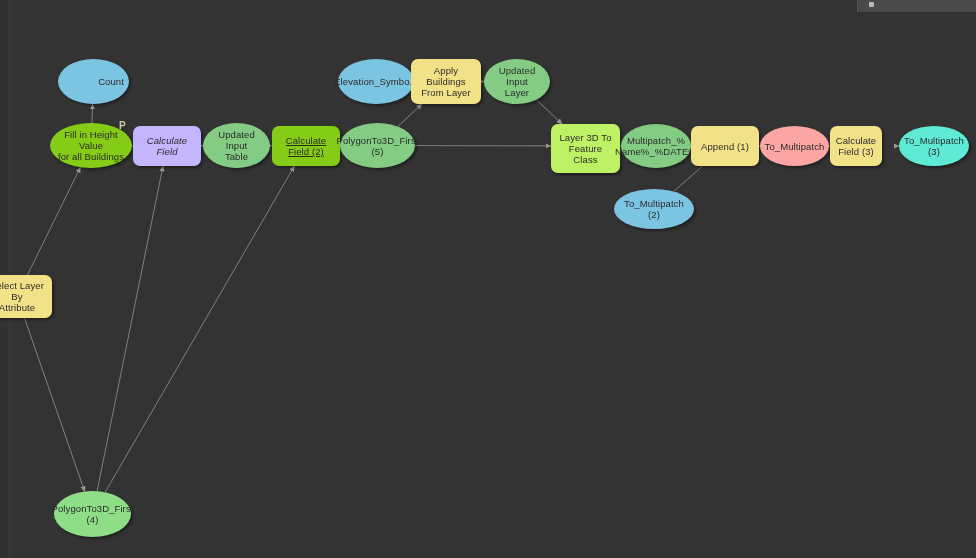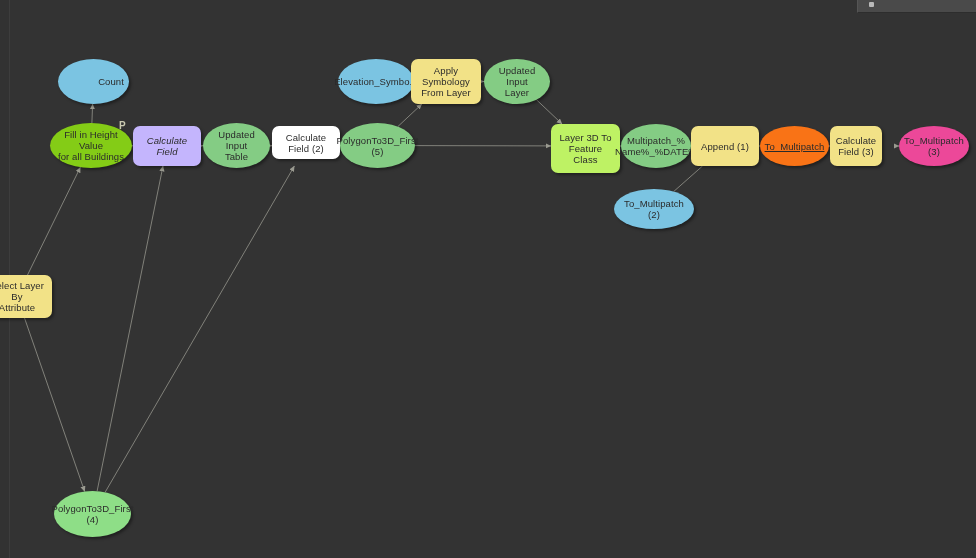--- a/index.html
+++ b/index.html
@@ -98,36 +98,36 @@
       </g>
   </svg>
 
   <div id="node-layer">
       <div class="node ellipse" style="left: 58px; top: 59px; width: 71px; height: 45px; background: rgb(123, 196, 226); justify-content: flex-end;"><span>Count</span></div>
       <div class="node ellipse" style="left: 50px; top: 123px; width: 82px; height: 45px; background: #84cc16;"><span>Fill in Height Value
 for all Buildings</span></div>
       <div class="node rect" style="left: 133px; top: 126px; width: 68px; height: 40px; background: #c4b5fd; font-style: italic;"><span>Calculate Field</span></div>
       <div class="node ellipse" style="left: 203px; top: 123px; width: 67px; height: 45px; background: rgb(132, 204, 132);"><span>Updated Input
 Table</span></div>
-      <div class="node rect" style="left: 272px; top: 126px; width: 68px; height: 33px; background: #ffffff;"><span>Calculate Field (2)</span></div>
+      <div class="node rect" style="left: 272px; top: 126px; width: 68px; height: 40px; background: #84cc16; text-decoration: underline;"><span>Calculate Field (2)</span></div>
       <div class="node ellipse" style="left: 340px; top: 123px; width: 75px; height: 45px; background: rgb(132, 204, 132);"><span>PolygonTo3D_First
 (5)</span></div>
       <div class="node ellipse" style="left: 338px; top: 59px; width: 76px; height: 45px; background: rgb(123, 196, 226);"><span>Elevation_Symbo...</span></div>
-      <div class="node rect" style="left: 411px; top: 59px; width: 70px; height: 45px; background: rgb(242, 226, 135);"><span>Apply Symbology
+      <div class="node rect" style="left: 411px; top: 59px; width: 70px; height: 45px; background: rgb(242, 226, 135);"><span>Apply Buildings
 From Layer</span></div>
       <div class="node ellipse" style="left: 484px; top: 59px; width: 66px; height: 45px; background: rgb(132, 204, 132);"><span>Updated Input
 Layer</span></div>
       <div class="node rect" style="left: 551px; top: 124px; width: 69px; height: 49px; background: #bef264;"><span>Layer 3D To
 Feature Class</span></div>
       <div class="node ellipse" style="left: 621px; top: 124px; width: 70px; height: 44px; background: rgb(132, 204, 132);"><span>Multipatch_%
 Name%_%DATE%</span></div>
       <div class="node rect" style="left: 691px; top: 126px; width: 68px; height: 40px; background: rgb(242, 226, 135);"><span>Append (1)</span></div>
-      <div class="node ellipse" style="left: 760px; top: 126px; width: 69px; height: 40px; background: #f97316; text-decoration: underline;"><span>To_Multipatch</span></div>
+      <div class="node ellipse" style="left: 760px; top: 126px; width: 69px; height: 40px; background: #fca5a5;"><span>To_Multipatch</span></div>
       <div class="node rect" style="left: 830px; top: 126px; width: 52px; height: 40px; background: rgb(242, 226, 135);"><span>Calculate Field (3)</span></div>
-      <div class="node ellipse" style="left: 899px; top: 126px; width: 70px; height: 40px; background: #ec4899;"><span>To_Multipatch (3)</span></div>
+      <div class="node ellipse" style="left: 899px; top: 126px; width: 70px; height: 40px; background: #5eead4;"><span>To_Multipatch (3)</span></div>
       <div class="node ellipse" style="left: 614px; top: 189px; width: 80px; height: 40px; background: rgb(123, 196, 226);"><span>To_Multipatch (2)</span></div>
       <div class="node rect" style="left: -18px; top: 275px; width: 70px; height: 43px; background: rgb(242, 226, 135);"><span>Select Layer By
 Attribute</span></div>
       <div class="node ellipse" style="left: 54px; top: 491px; width: 77px; height: 46px; background: rgb(142, 222, 135);"><span>PolygonTo3D_First
 (4)</span></div>
     </div>
 
   <div class="param-flag" style="left:119px;top:120px;">P</div>
 
   <div class="top-strip">

